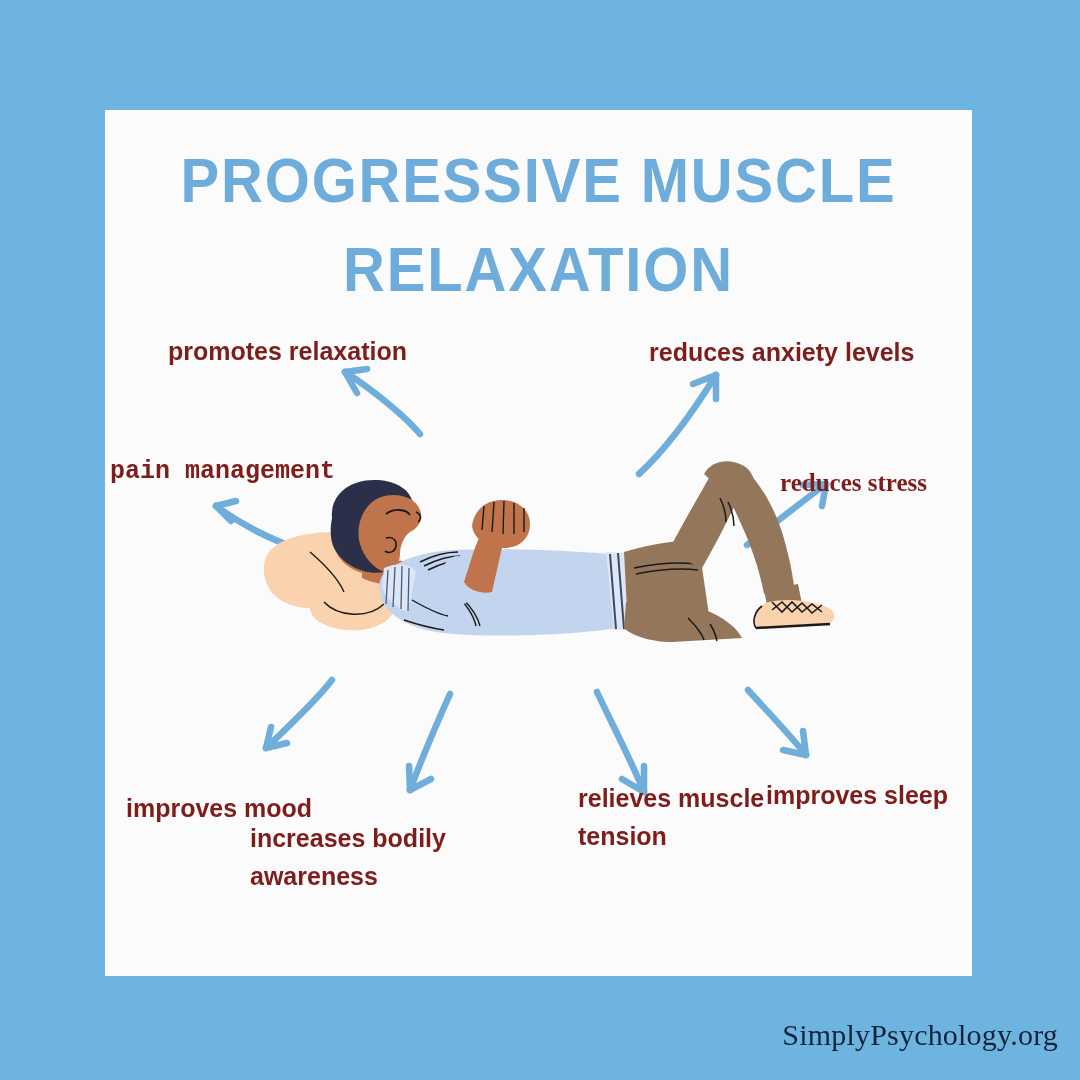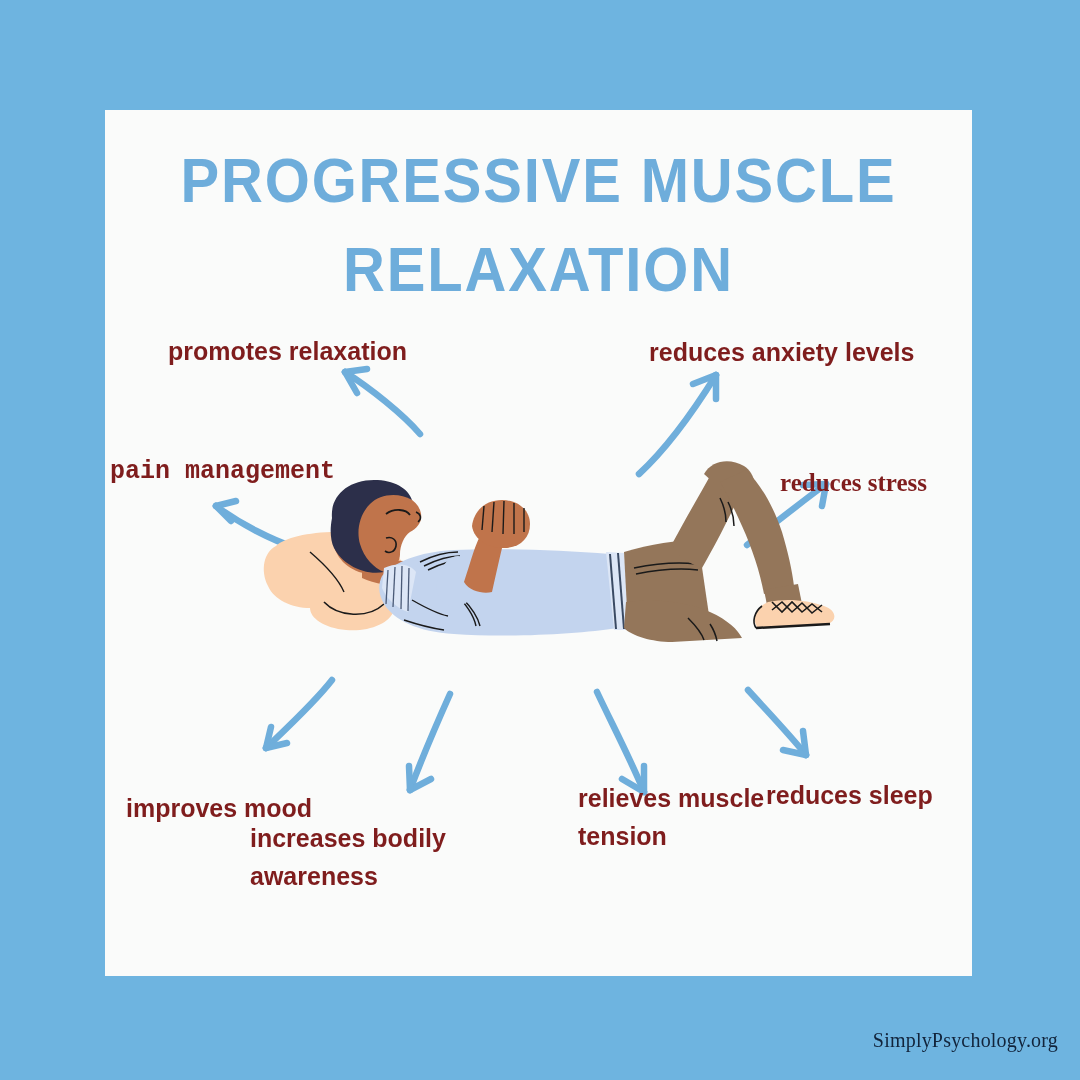--- a/index.html
+++ b/index.html
@@ -90,21 +90,21 @@
     height: 220px;
   }
 
   
   .brand {
     position: absolute;
     right: 22px;
     bottom: 28px;
     color: #12243B;
     font-family: "Liberation Serif", serif;
-    font-size: 20px;
+    font-size: 30px;
     letter-spacing: 0.2px;
     white-space: nowrap;
   }
 </style>
 </head>
 <body>
 
 <div id="infographic">
 
   <div class="panel"></div>
@@ -287,21 +287,21 @@
   <div class="label left" id="label-pain-management">pain management</div>
 
   <div class="label left" id="label-improves-mood">improves mood</div>
 
   <div class="label center" id="label-increases-bodily-awareness">increases bodily
 awareness</div>
 
   <div class="label center" id="label-relieves-muscle-tension">relieves muscle
 tension</div>
 
-  <div class="label left" id="label-improves-sleep">reduces sleep</div>
+  <div class="label left" id="label-improves-sleep">improves sleep</div>
 
   <div class="label left" id="label-reduces-stress">reduces stress</div>
 
   <div class="label left" id="label-reduces-anxiety-levels">reduces anxiety levels</div>
 
   <div class="brand">SimplyPsychology.org</div>
 
 </div>
 
 </body></html>

